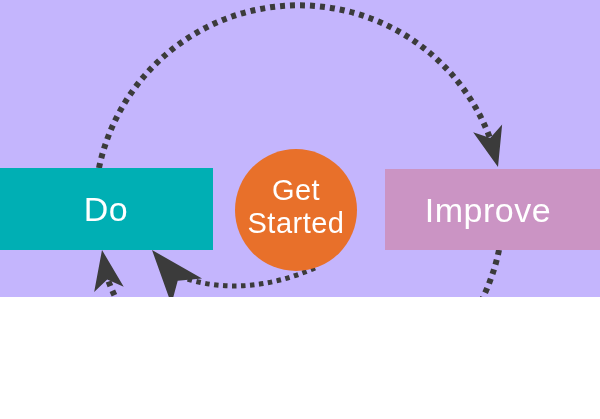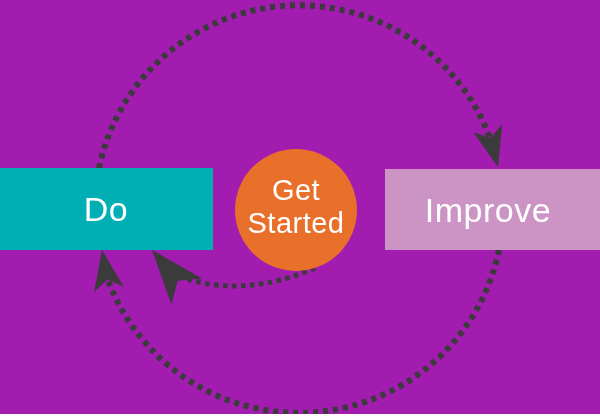--- a/index.html
+++ b/index.html
@@ -3,22 +3,22 @@
 <meta charset="utf-8">
 <style>
   html, body {
     margin: 0;
     padding: 0;
     background: #ffffff;
   }
   .diagram-canvas {
     position: relative;
     width: 600px;
-    height: 414px;
-    background: #a21caf;
+    height: 297px;
+    background: #c4b5fd;
     overflow: hidden;
     font-family: "Liberation Sans", sans-serif;
   }
   svg { display: block; }
   .dash-outer {
     fill: none;
     stroke-width: 6;
     stroke-dasharray: 5 5;
     stroke-linecap: butt;
   }

